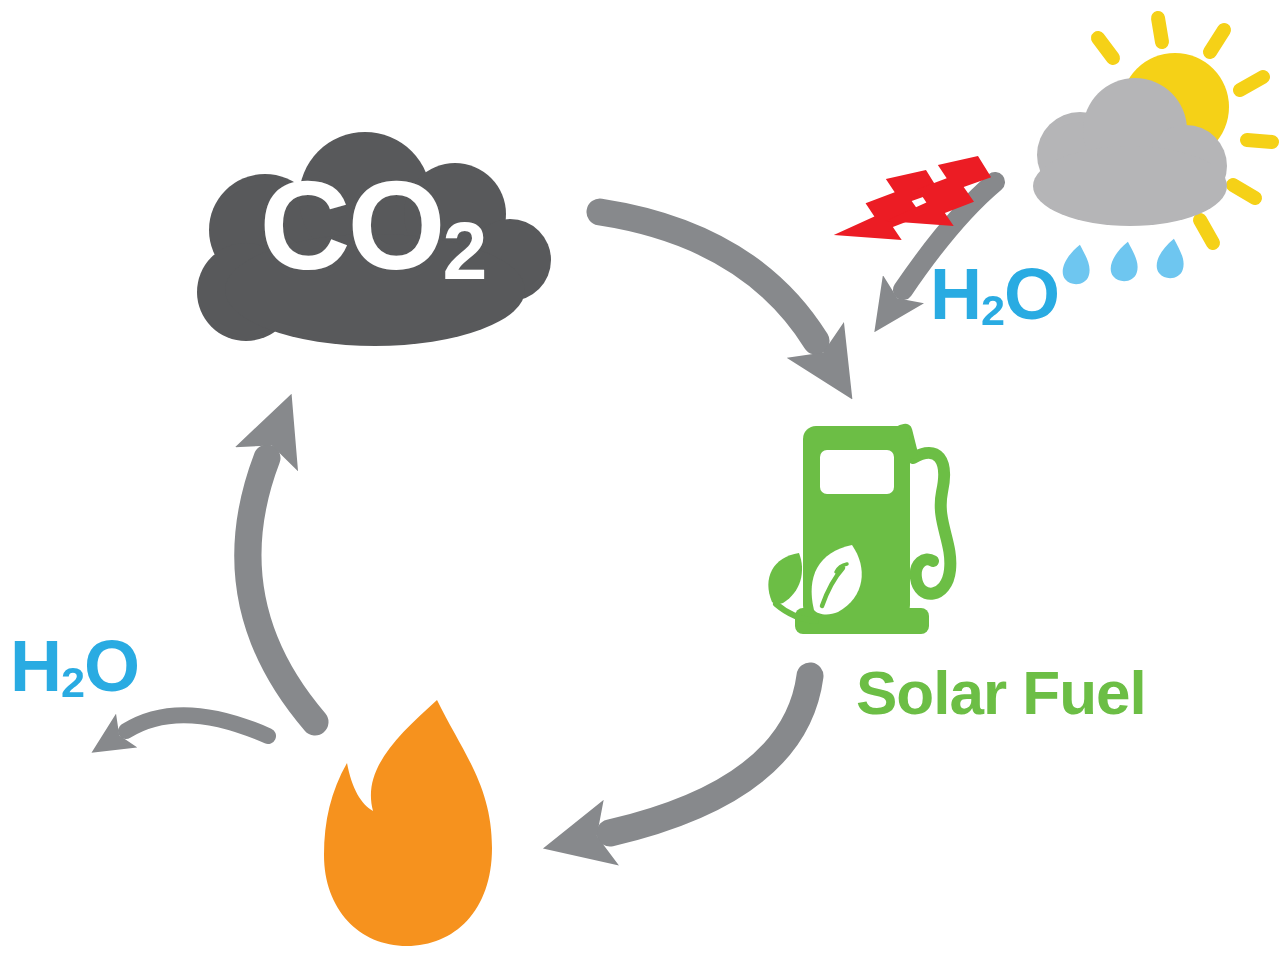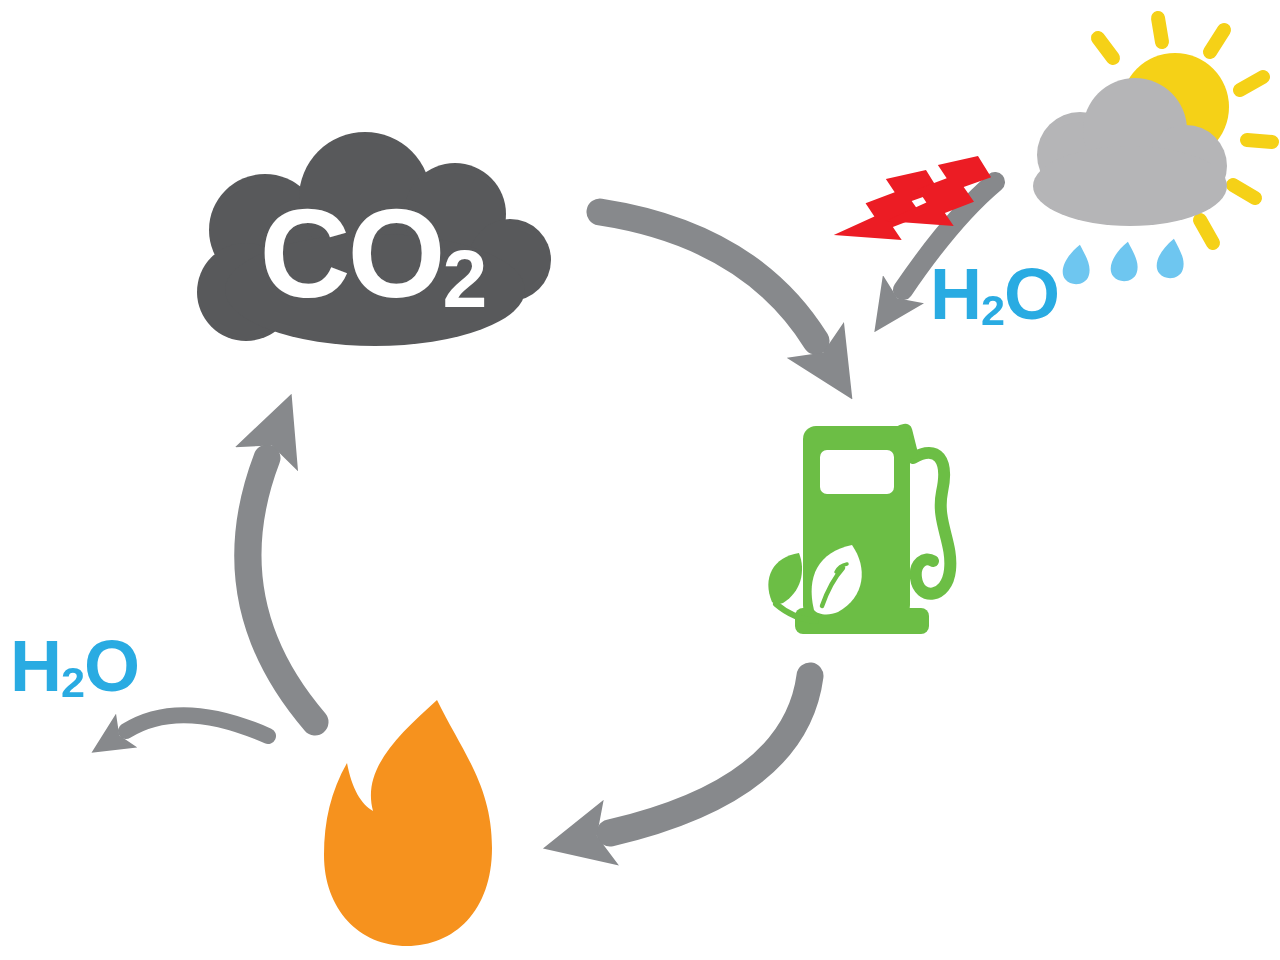--- a/index.html
+++ b/index.html
@@ -22,21 +22,21 @@
   .stroke-sun{stroke:var(--c-sun);stroke-linecap:round;fill:none;}
   .fill-wcloud{fill:var(--c-weather_cloud);}
   .fill-drop{fill:var(--c-raindrop);}
   .fill-bolt{fill:var(--c-lightning);}
   .fill-pump{fill:var(--c-pump);}
   .stroke-pump{stroke:var(--c-pump);fill:none;stroke-linecap:round;}
   .fill-white{fill:#FFFFFF;}
   .fill-flame{fill:var(--c-flame);}
   .label{position:absolute;font-weight:bold;line-height:1;white-space:nowrap;}
   .co2-label{
-    left:222px;top:191px;width:300px;text-align:center;
+    left:222px;top:163px;width:300px;text-align:center;
     font-size:126px;color:var(--c-co2_text);letter-spacing:-3px;
   }
   .co2-label sub{font-size:.64em;position:relative;top:.12em;vertical-align:baseline;line-height:0;}
   .h2o-label{font-size:72px;color:var(--c-h2o_text);letter-spacing:-1px;}
   .h2o-label sub{font-size:.6em;position:relative;top:.14em;vertical-align:baseline;line-height:0;}
   .h2o-top{left:930px;top:258px;}
   .h2o-left{left:10px;top:630px;}
   .solar-fuel-label{
     left:856px;top:662px;font-size:62px;color:var(--c-solar_fuel_text);letter-spacing:-1px;
   }
@@ -116,14 +116,15 @@
                C352,789 361,804 373,811 C362,770 396,737 437,700 Z" class="fill-flame"></path>
     </g>
   </svg>
 
   <div class="label co2-label"><span>CO</span><sub>2</sub></div>
 
   <div class="label h2o-label h2o-top"><span>H</span><sub>2</sub><span>O</span></div>
 
   <div class="label h2o-label h2o-left"><span>H</span><sub>2</sub><span>O</span></div>
 
+  <div class="label solar-fuel-label">Solar Fuel</div>
 
 </div>
 
 </body></html>

